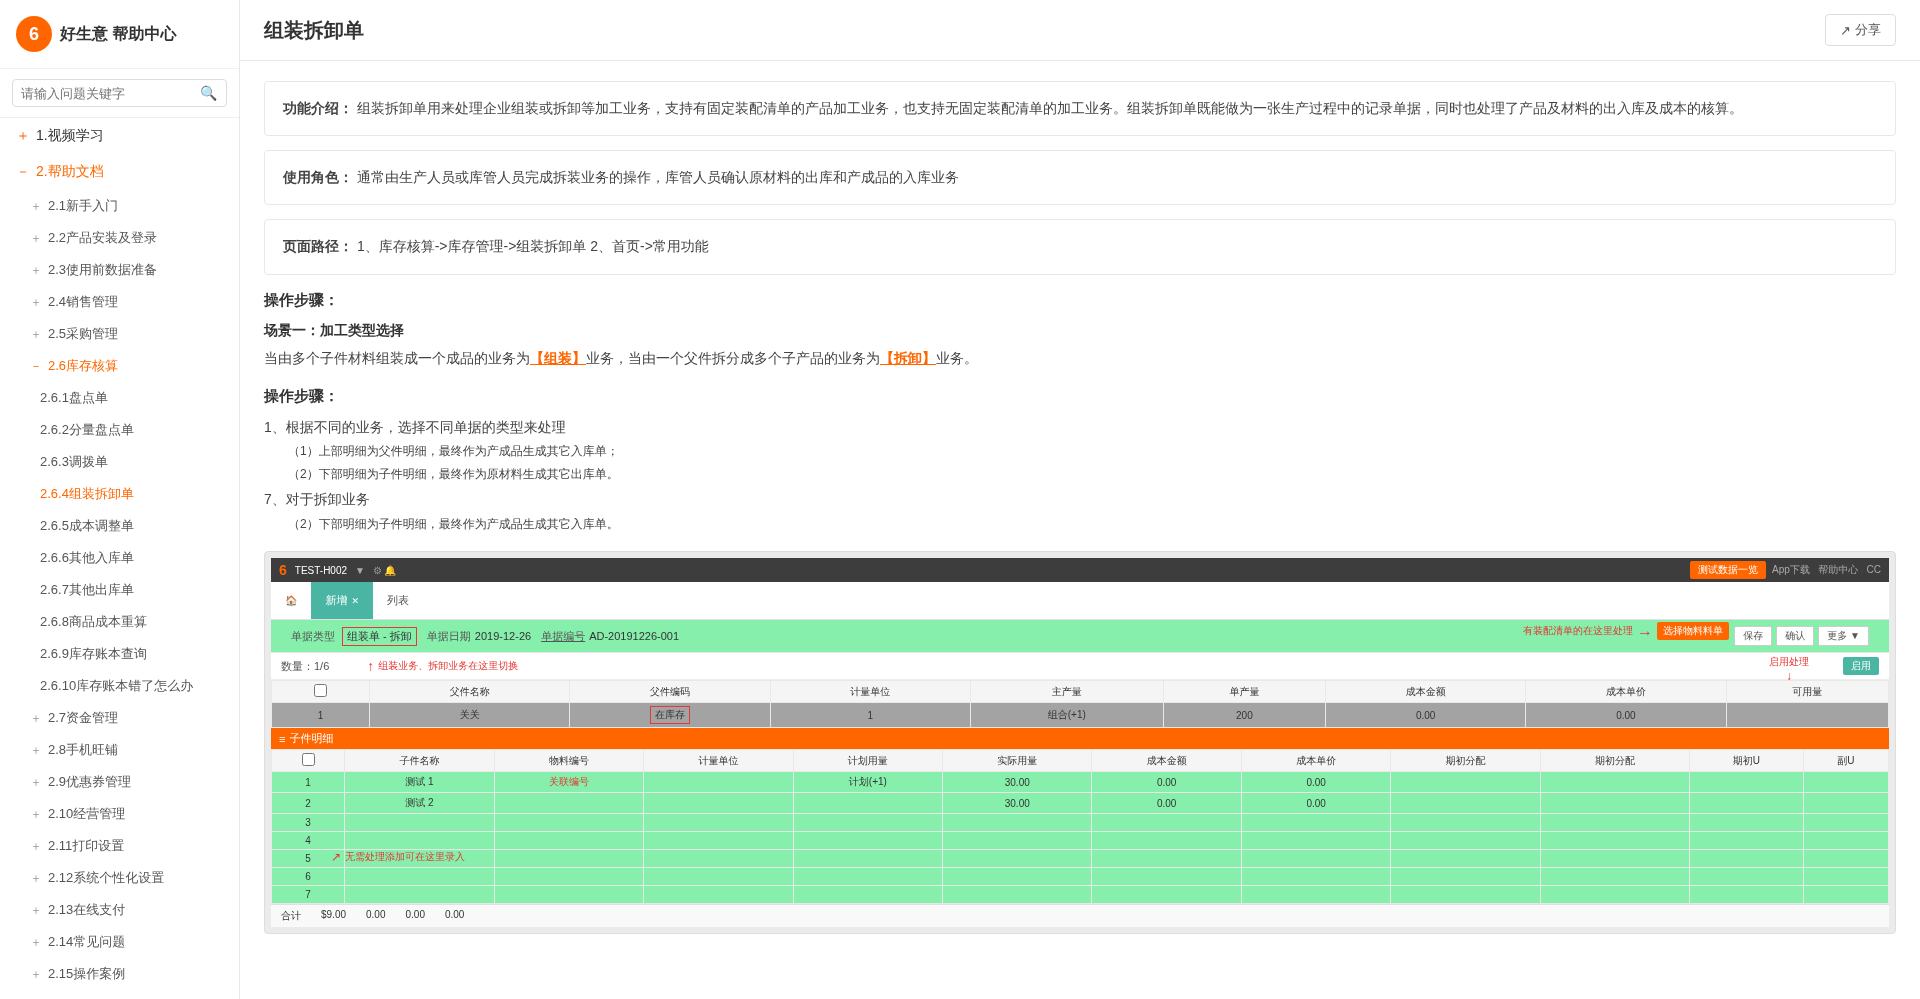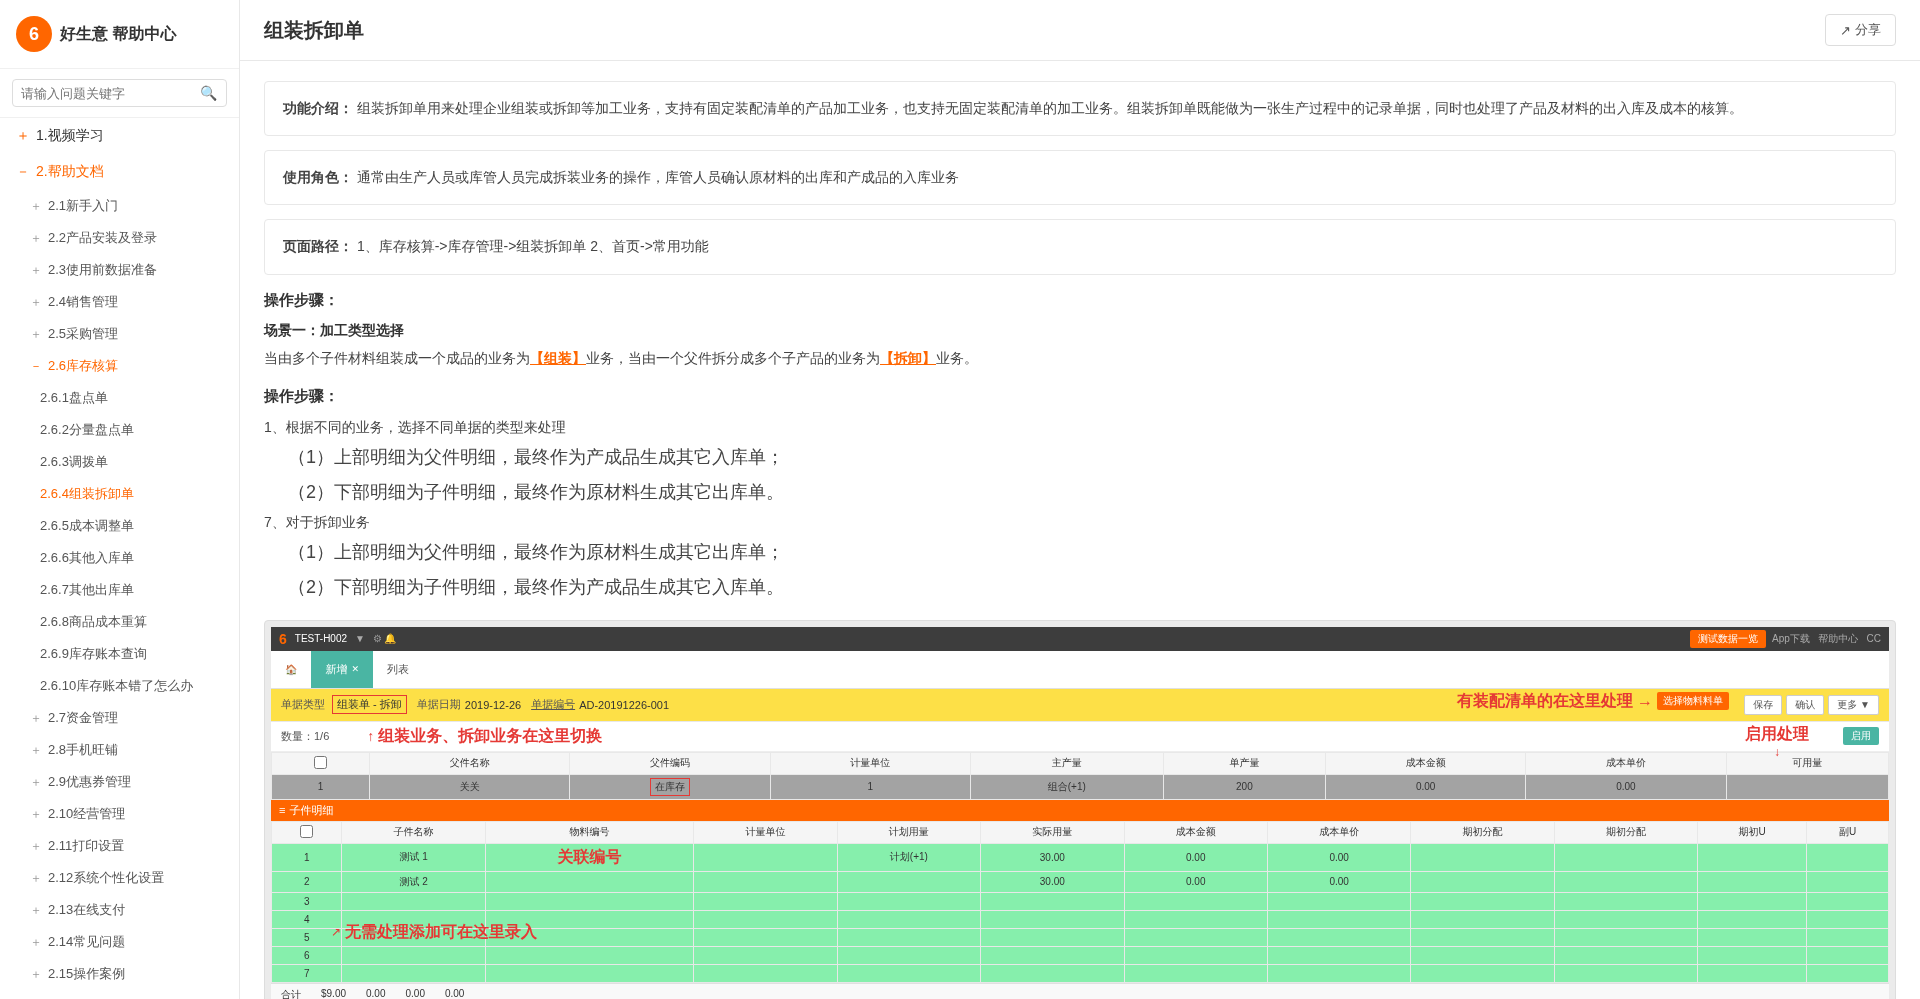--- a/index.html
+++ b/index.html
@@ -204,21 +204,21 @@
 
     .step-text {
       font-size: 14px;
       color: #444;
       line-height: 1.9;
       margin-left: 0;
     }
 
     .step-sub {
       margin-left: 24px;
-      font-size: 18px;
+      font-size: 12px;
       color: #444;
       line-height: 1.9;
     }
 
     .highlight-link {
       color: #f60;
       font-weight: bold;
       text-decoration: underline;
     }
 
@@ -262,22 +262,22 @@
       text-align: center;
     }
 
     .mock-table th {
       background: #f5f5f5;
       font-weight: normal;
     }
 
     .red-annotation {
       color: #e53935;
-      font-size: 16px;
-      font-weight: bold;
+      font-size: 10px;
+      font-weight: normal;
     }
 
     .red-box {
       border: 1.5px solid #e53935;
       display: inline-block;
       padding: 1px 4px;
     }
 
     .outer-screenshot {
       background: #ebebeb;
@@ -471,21 +471,20 @@
     <div class="scene-heading">场景一：加工类型选择</div>
     <div class="content-text">
       当由多个子件材料组装成一个成品的业务为<span class="highlight-link">【组装】</span>业务，当由一个父件拆分成多个子产品的业务为<span class="highlight-link">【拆卸】</span>业务。
     </div>
 
     <div class="section-heading">操作步骤：</div>
     <div class="step-text">1、根据不同的业务，选择不同单据的类型来处理</div>
     <div class="step-sub">（1）上部明细为父件明细，最终作为产成品生成其它入库单；</div>
     <div class="step-sub">（2）下部明细为子件明细，最终作为原材料生成其它出库单。</div>
     <div class="step-text">7、对于拆卸业务</div>
-    <div class="step-sub">（1）上部明细为父件明细，最终作为原材料生成其它出库单；</div>
     <div class="step-sub">（2）下部明细为子件明细，最终作为产成品生成其它入库单。</div>
 
     <div class="screenshot-container outer-screenshot">
 
       <div class="top-nav-bar">
         <div style="display:flex;align-items:center;gap:8px;">
           <span style="color:#f60;font-size:14px;font-weight:bold;">6</span>
           <span>TEST-H002</span>
           <span style="color:#aaa;">▼</span>
           <span style="color:#999;">⚙ 🔔</span>
@@ -502,21 +501,21 @@
         </div>
         <div style="background:#4ab5a3;color:#fff;padding:4px 14px;font-size:11px;display:flex;align-items:center;gap:4px;">
           <span>新增</span>
           <span style="font-size:9px;">✕</span>
         </div>
         <div style="padding:11px 14px;font-size:11px;color:#555;display:flex;align-items:flex-start;">
           <span>列表</span>
         </div>
       </div>
 
-      <div style="background:#fde047;padding:6px 10px;border-bottom:1px solid #e8e8e8;display:flex;flex-wrap:wrap;gap:10px;align-items:center;font-size:11px;position:relative;">
+      <div style="background:#86efac;padding:6px 20px;border-bottom:1px solid #e8e8e8;display:flex;flex-wrap:wrap;gap:10px;align-items:center;font-size:11px;position:relative;">
 
         <div style="position:relative;">
           <span style="color:#555;">单据类型</span>
           <span class="red-box" style="margin-left:4px;">组装单 - 拆卸</span>
         </div>
         <div style="display:flex;align-items:center;gap:4px;">
           <span style="color:#555;">单据日期</span>
           <span>2019-12-26</span>
         </div>
         <div style="display:flex;align-items:center;gap:4px;">

